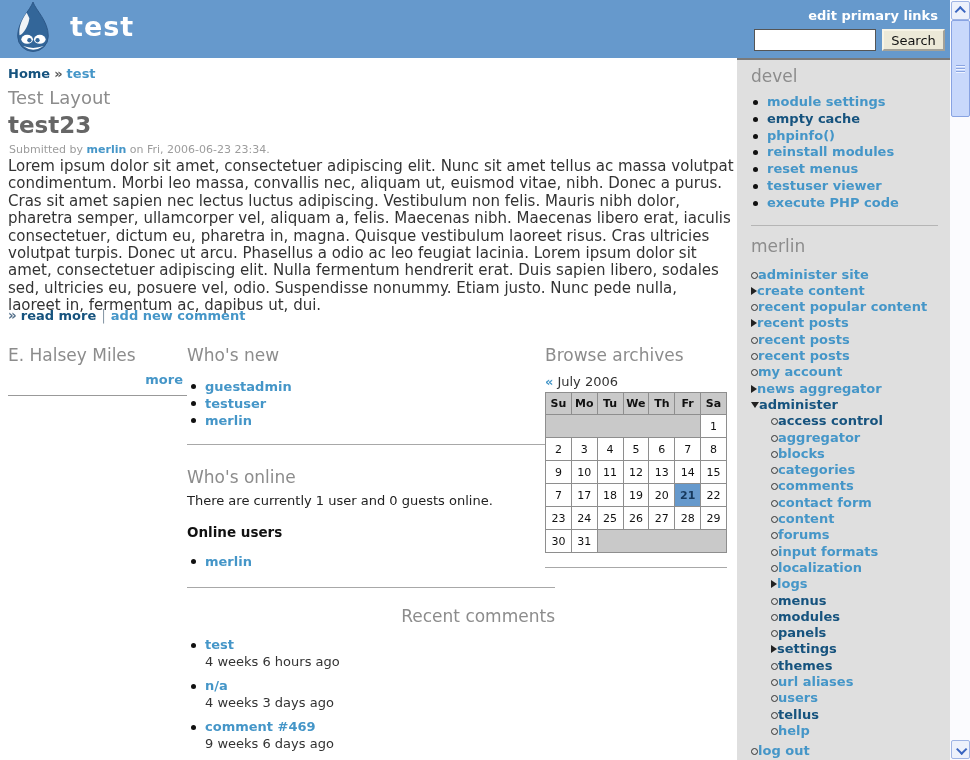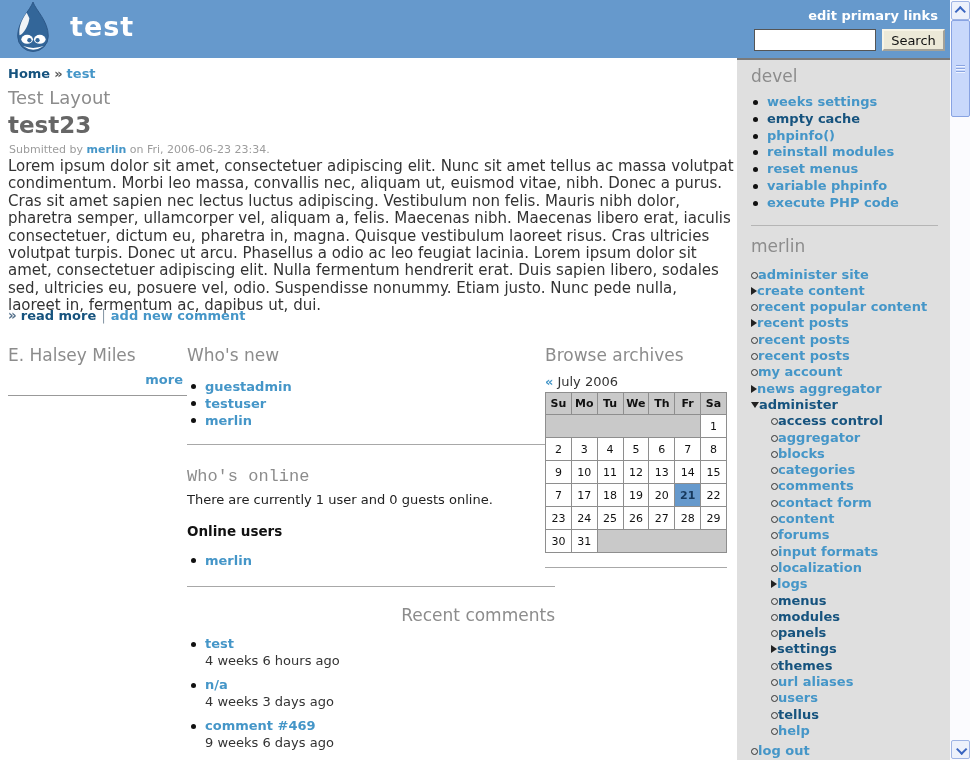--- a/index.html
+++ b/index.html
@@ -58,21 +58,21 @@
 
   
   #cols{position:absolute;left:8px;top:287px;width:722px;height:415px;}
   #left-col{position:absolute;left:0;top:0;width:179px;}
   #left-col .more{display:block;text-align:right;margin:7px 4px 0 0;}
   #left-col hr{border:0;border-top:1px solid #999;margin:8px 0 0;}
   #mid-col{position:absolute;left:179px;top:0;width:368px;}
   .mid-sep{border:0;border-top:1px solid #a8a8a8;margin:0;}
   ul.userlist{list-style:none;margin:13px 0 0;padding:0 0 0 4px;}
   ul.userlist li{display:flex;gap:9px;align-items:flex-start;line-height:17px;}
-  #whos-online-title{margin-top:22px;font-family:Liberation Mono, monospace;}
+  #whos-online-title{margin-top:22px;}
   #online-status{font-size:13px;color:#222;margin-top:6px;}
   #online-users-h{font-size:13.5px;font-weight:bold;color:#111;margin-top:16px;}
   #sep-wn{margin-top:15px;}
   #sep-wo{margin-top:17px;}
   #rc-title{margin-top:18px;text-align:right;}
   #rc-list{list-style:none;margin:11px 0 0;padding:0 0 0 4px;}
   #rc-list li{display:flex;gap:9px;align-items:flex-start;margin-bottom:9px;}
   #rc-list .age{font-size:13px;color:#333;line-height:15px;margin-top:2px;}
   #rc-list .cbody{line-height:14px;}
 
@@ -244,41 +244,41 @@
         <hr id="cal-sep">
       </div>
     </div>
   </div>
 
   <div id="sidebar">
     <h2 class="block-title">devel</h2>
     <ul id="devel-list">
         <li>
           <span class="disc"></span>
-          <a class="lnk">weeks settings</a>
+          <a class="lnk">module settings</a>
         </li>
         <li>
           <span class="disc"></span>
           <a class="lnk v">empty cache</a>
         </li>
         <li>
           <span class="disc"></span>
           <a class="lnk">phpinfo()</a>
         </li>
         <li>
           <span class="disc"></span>
           <a class="lnk">reinstall modules</a>
         </li>
         <li>
           <span class="disc"></span>
           <a class="lnk">reset menus</a>
         </li>
         <li>
           <span class="disc"></span>
-          <a class="lnk">variable phpinfo</a>
+          <a class="lnk">testuser viewer</a>
         </li>
         <li>
           <span class="disc"></span>
           <a class="lnk">execute PHP code</a>
         </li>
       </ul>
     <hr class="side-sep">
     <h2 class="block-title">merlin</h2>
     <ul id="merlin-list">
         <li>

